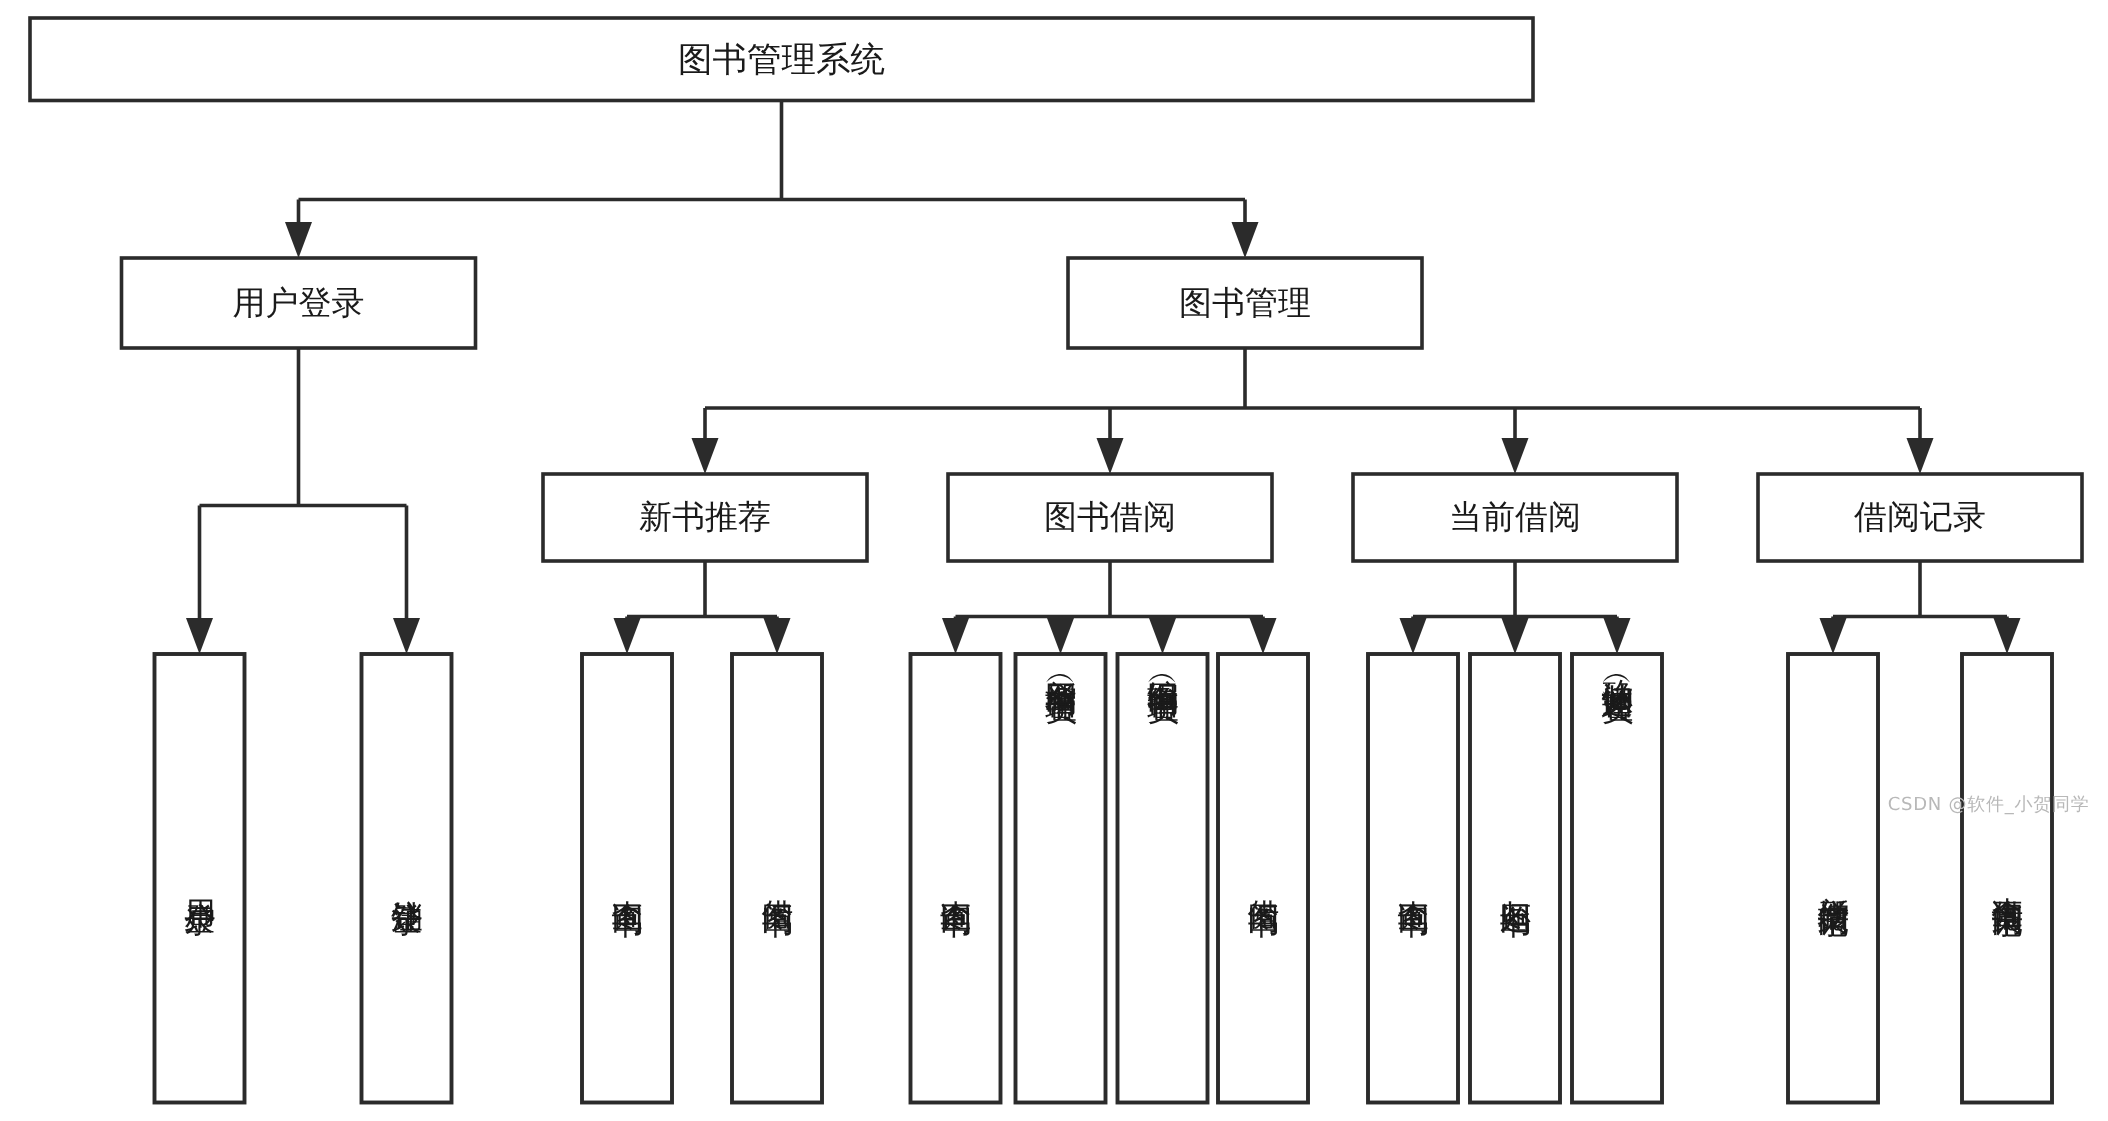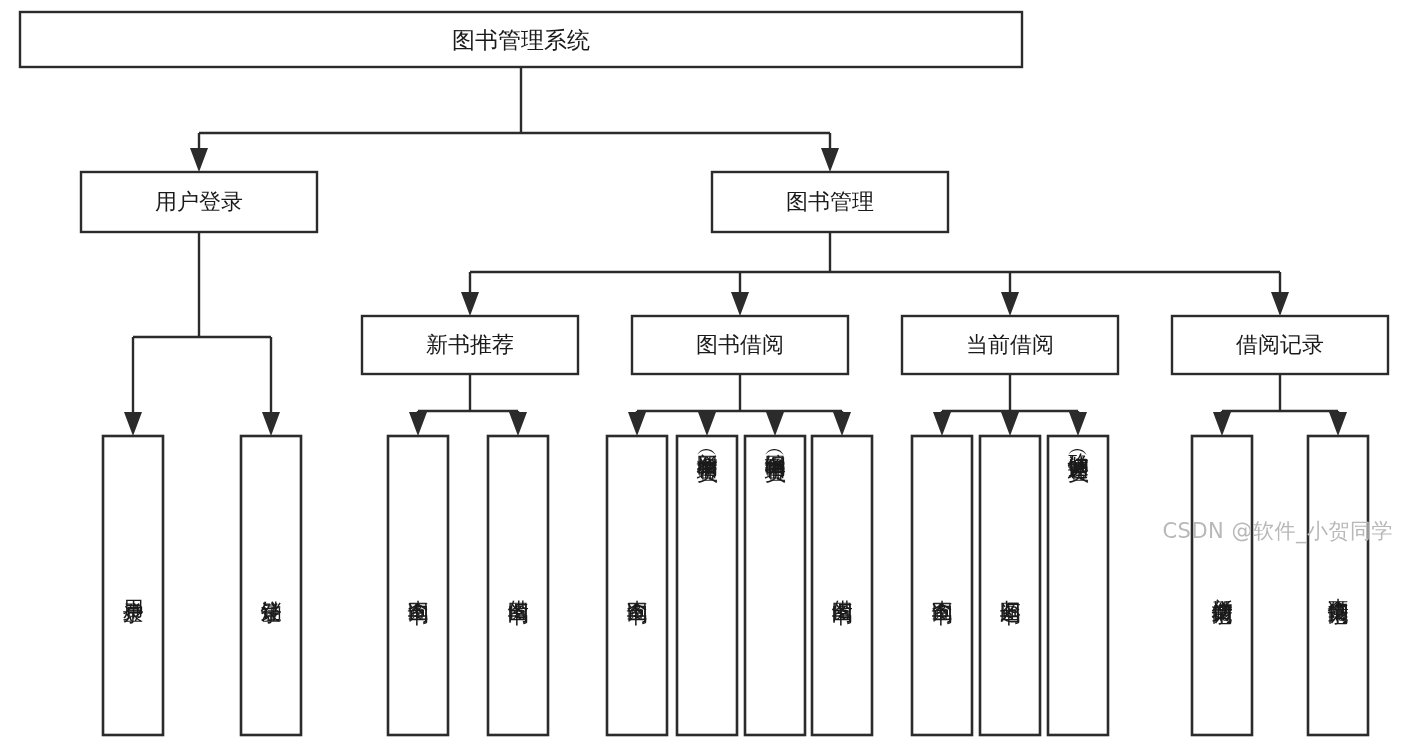--- a/index.html
+++ b/index.html
@@ -73,21 +73,21 @@
     letter-spacing: 1.5px;
     color: #1a1a1a;
     white-space: nowrap;
   }
   .watermark {
     position: absolute;
     right: 12px;
     bottom: 4px;
     color: #b8b8b8;
     font-family: "DejaVu Sans", "Liberation Sans", sans-serif;
-    font-size: 21px;
+    font-size: 12px;
     letter-spacing: 0.5px;
     user-select: none;
   }
 </style>
 </head>
 <body>
 
 <div id="diagram-root">
 
   <svg class="diagram-canvas" viewBox="0 0 1405 747" xmlns="http://www.w3.org/2000/svg">

